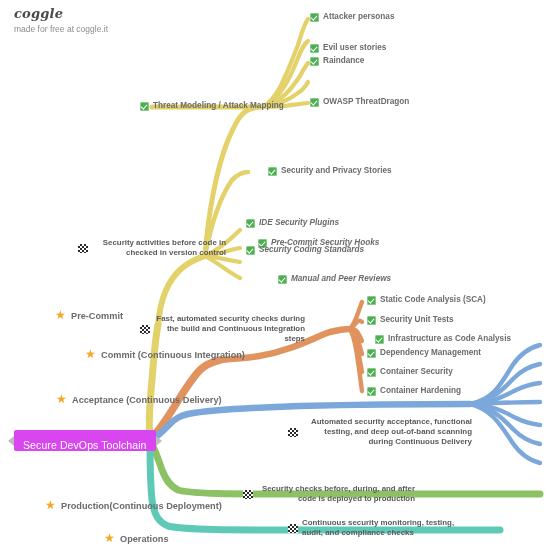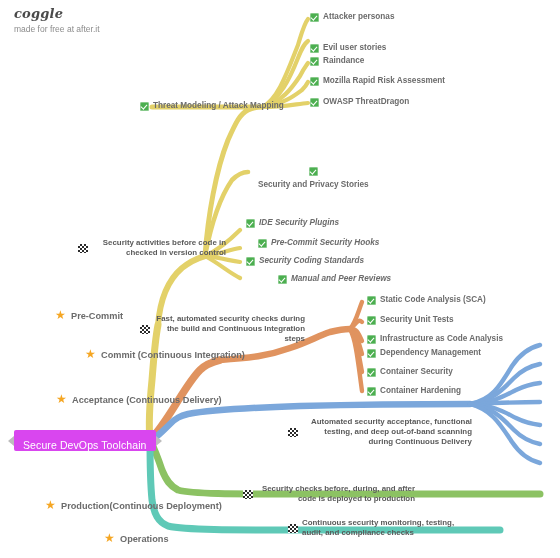--- a/index.html
+++ b/index.html
@@ -110,86 +110,82 @@
       <path d="M150 440 C154 448 158 458 162 470 C166 480 170 486 178 490
                C192 494 230 494 300 494 C400 494 480 494 540 494" stroke="#8cc263" stroke-width="7"></path>
 
       <path d="M150 440 C150 460 150 480 152 500 C154 514 158 522 168 526
                C185 530 230 530 300 530 C390 530 450 530 500 530" stroke="#5fc9b7" stroke-width="7"></path>
     </g>
   </svg>
 
   <div class="brand">
     <div class="brand-logo">coggle</div>
-    <div class="brand-sub">made for free at after.it</div>
+    <div class="brand-sub">made for free at coggle.it</div>
   </div>
 
   <div class="root">
     <span class="handle l"></span>
     <span class="rlbl">Secure DevOps Toolchain</span>
     <span class="handle r"></span>
   </div>
 
   <div class="node" style="left:310px;top:12px;">
     <span class="cb"></span>
     <span class="lbl">Attacker personas</span>
   </div>
   <div class="node" style="left:310px;top:34px;margin-top:9px;">
     <span class="cb"></span>
     <span class="lbl">Evil user stories</span>
   </div>
   <div class="node" style="left:310px;top:56px;">
     <span class="cb"></span>
     <span class="lbl">Raindance</span>
   </div>
-  <div class="node" style="left:310px;top:76px;">
-    <span class="cb"></span>
-    <span class="lbl">Mozilla Rapid Risk Assessment</span>
-  </div>
   <div class="node" style="left:310px;top:97px;">
     <span class="cb"></span>
     <span class="lbl">OWASP ThreatDragon</span>
   </div>
 
   <div class="node" style="left:140px;top:101px;">
     <span class="cb"></span>
     <span class="lbl">Threat Modeling / Attack Mapping</span>
   </div>
 
-  <div class="node" style="left:258px;top:166px;flex-direction:column;">
+  <div class="node" style="left:268px;top:166px;">
     <span class="cb"></span>
     <span class="lbl">Security and Privacy Stories</span>
   </div>
 
   <div class="node italic" style="left:246px;top:218px;">
     <span class="cb"></span>
     <span class="lbl">IDE Security Plugins</span>
   </div>
   <div class="node italic" style="left:258px;top:238px;">
     <span class="cb"></span>
     <span class="lbl">Pre-Commit Security Hooks</span>
   </div>
-  <div class="node italic" style="left:246px;top:256px;">
+  <div class="node italic" style="left:246px;top:245px;">
     <span class="cb"></span>
     <span class="lbl">Security Coding Standards</span>
   </div>
   <div class="node italic" style="left:246px;top:274px;padding-left:32px;">
     <span class="cb"></span>
     <span class="lbl">Manual and Peer Reviews</span>
   </div>
 
   <div class="node" style="left:367px;top:295px;">
     <span class="cb"></span>
     <span class="lbl">Static Code Analysis (SCA)</span>
   </div>
   <div class="node" style="left:367px;top:315px;">
     <span class="cb"></span>
     <span class="lbl">Security Unit Tests</span>
   </div>
-  <div class="node" style="left:367px;top:334px;">
+  <div class="node" style="left:375px;top:334px;">
     <span class="cb"></span>
     <span class="lbl">Infrastructure as Code Analysis</span>
   </div>
   <div class="node" style="left:367px;top:348px;">
     <span class="cb"></span>
     <span class="lbl">Dependency Management</span>
   </div>
   <div class="node" style="left:367px;top:367px;">
     <span class="cb"></span>
     <span class="lbl">Container Security</span>

